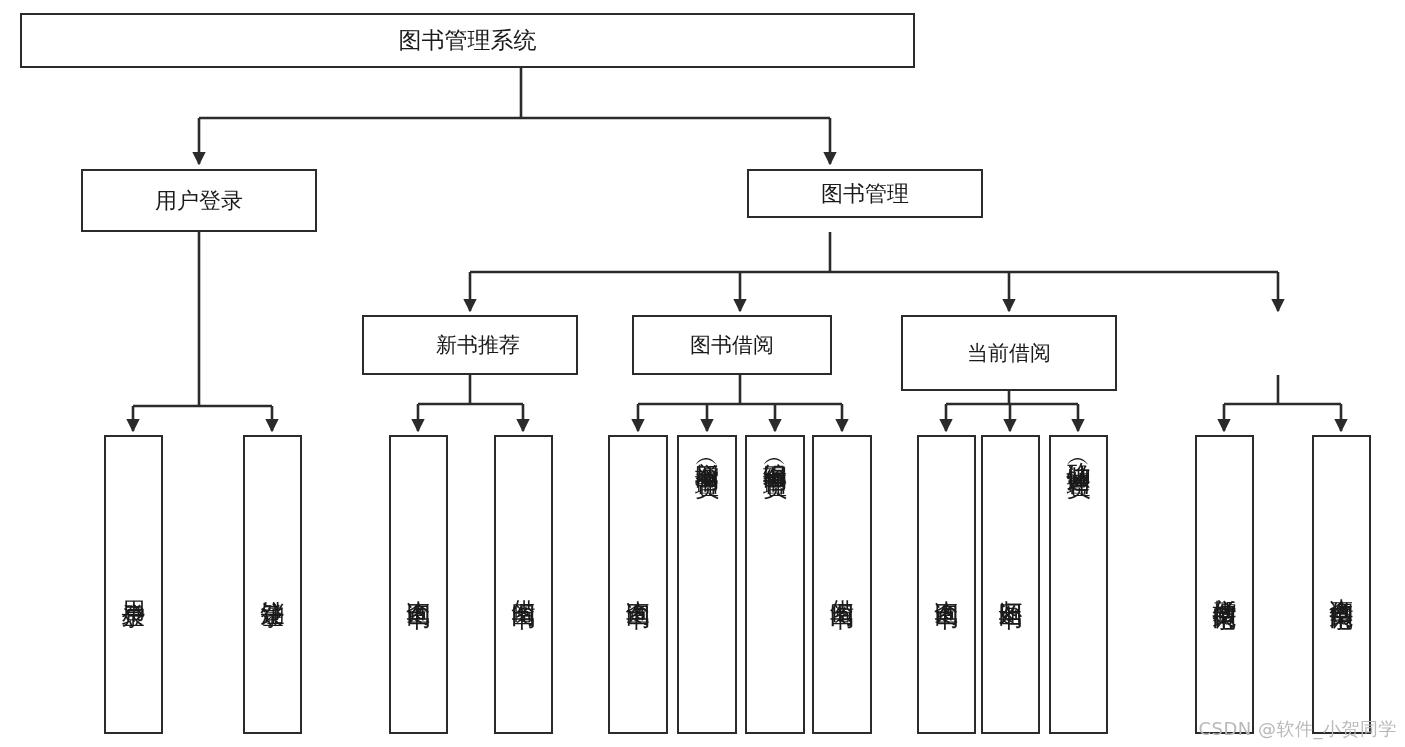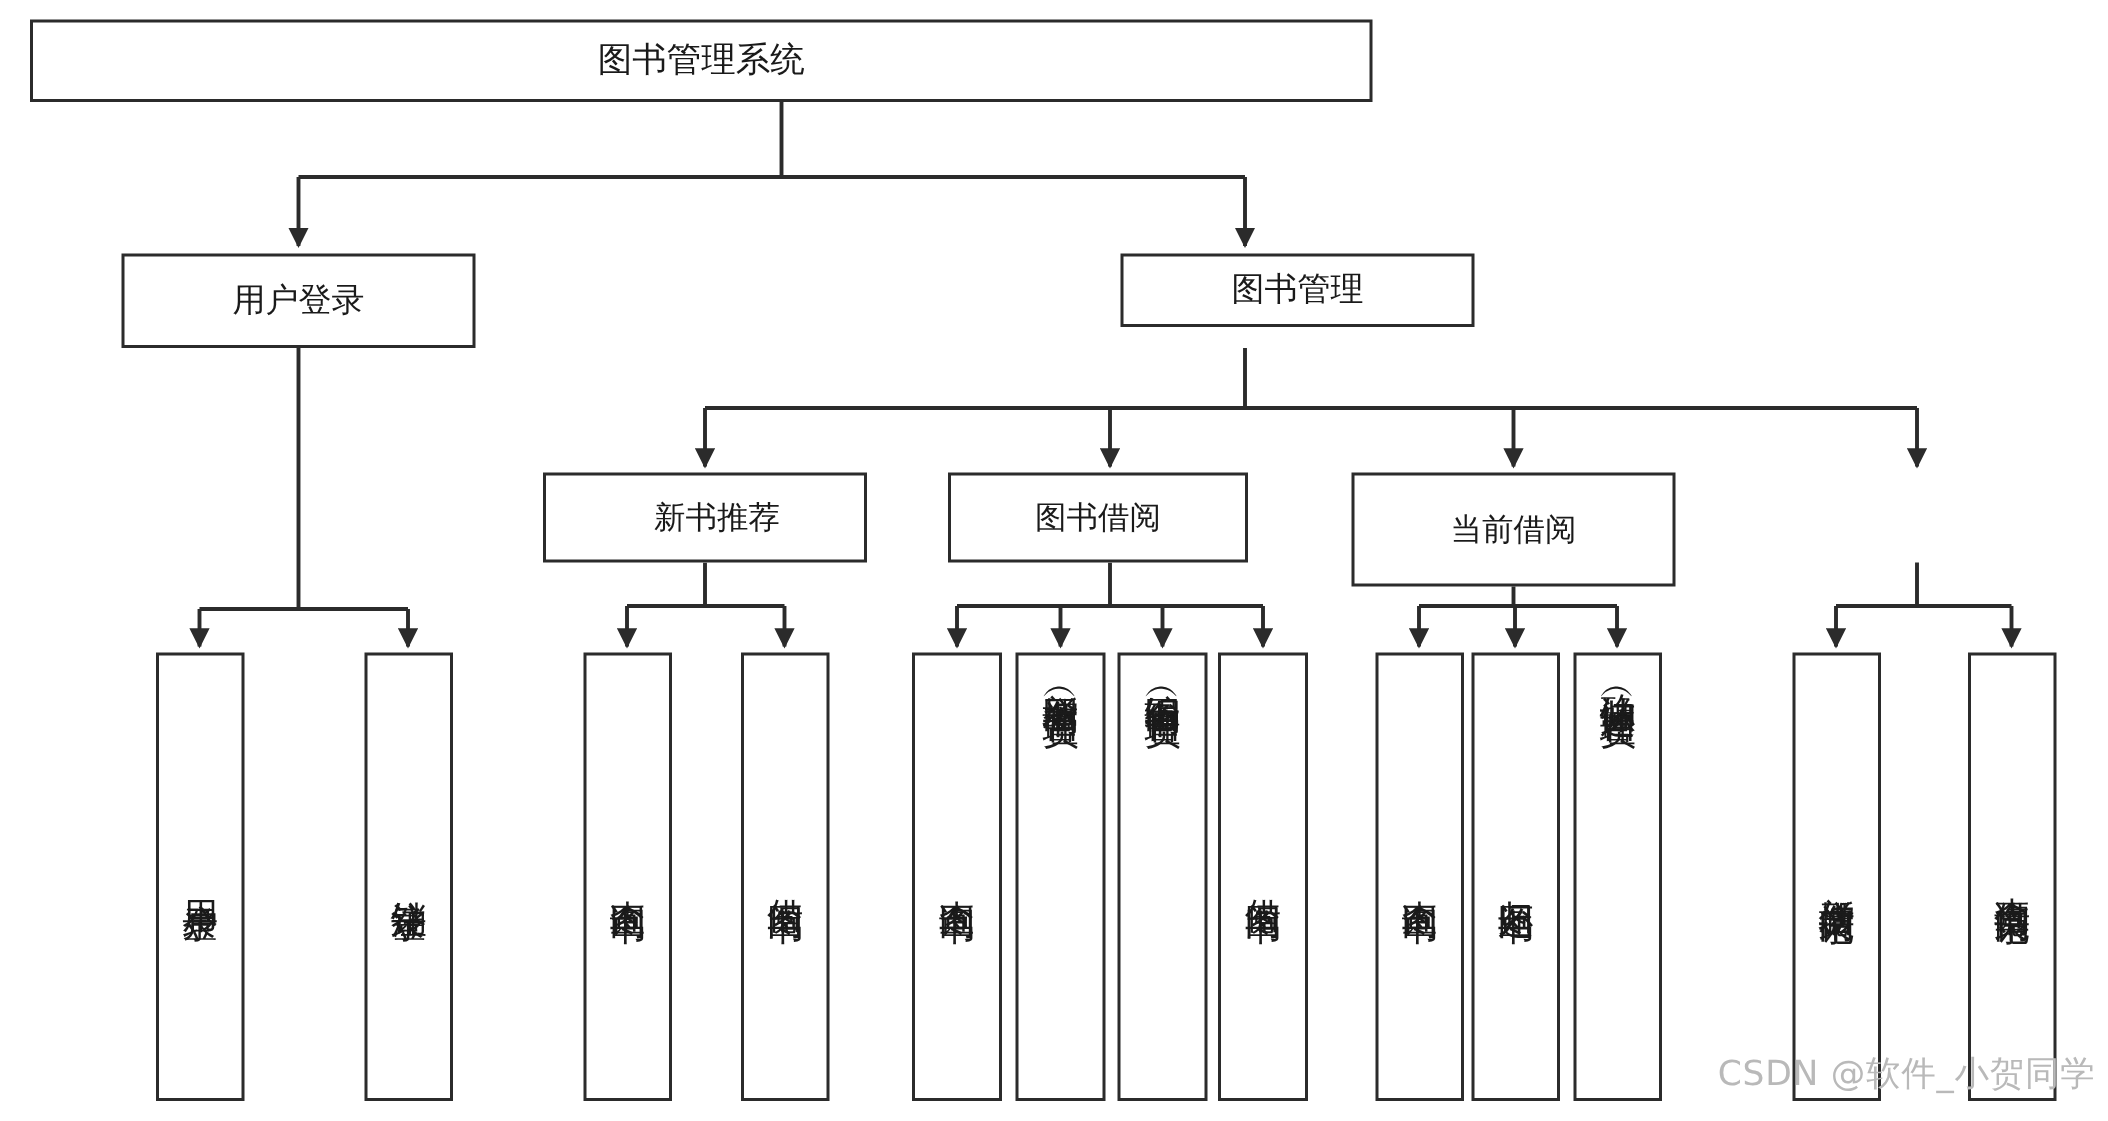--- a/index.html
+++ b/index.html
@@ -55,22 +55,22 @@
     letter-spacing: 2px;
     line-height: 1;
   }
   .node.leaf.leaf-mid {
     align-items: center;
     padding-top: 0;
   }
   #watermark {
     position: absolute;
     right: 8px;
-    bottom: 16px;
-    font-size: 23px;
+    bottom: 6px;
+    font-size: 18px;
     color: #b9b9b9;
     letter-spacing: 0.5px;
     white-space: nowrap;
   }
 </style>
 </head>
 <body>
 
 <div id="canvas">
 

